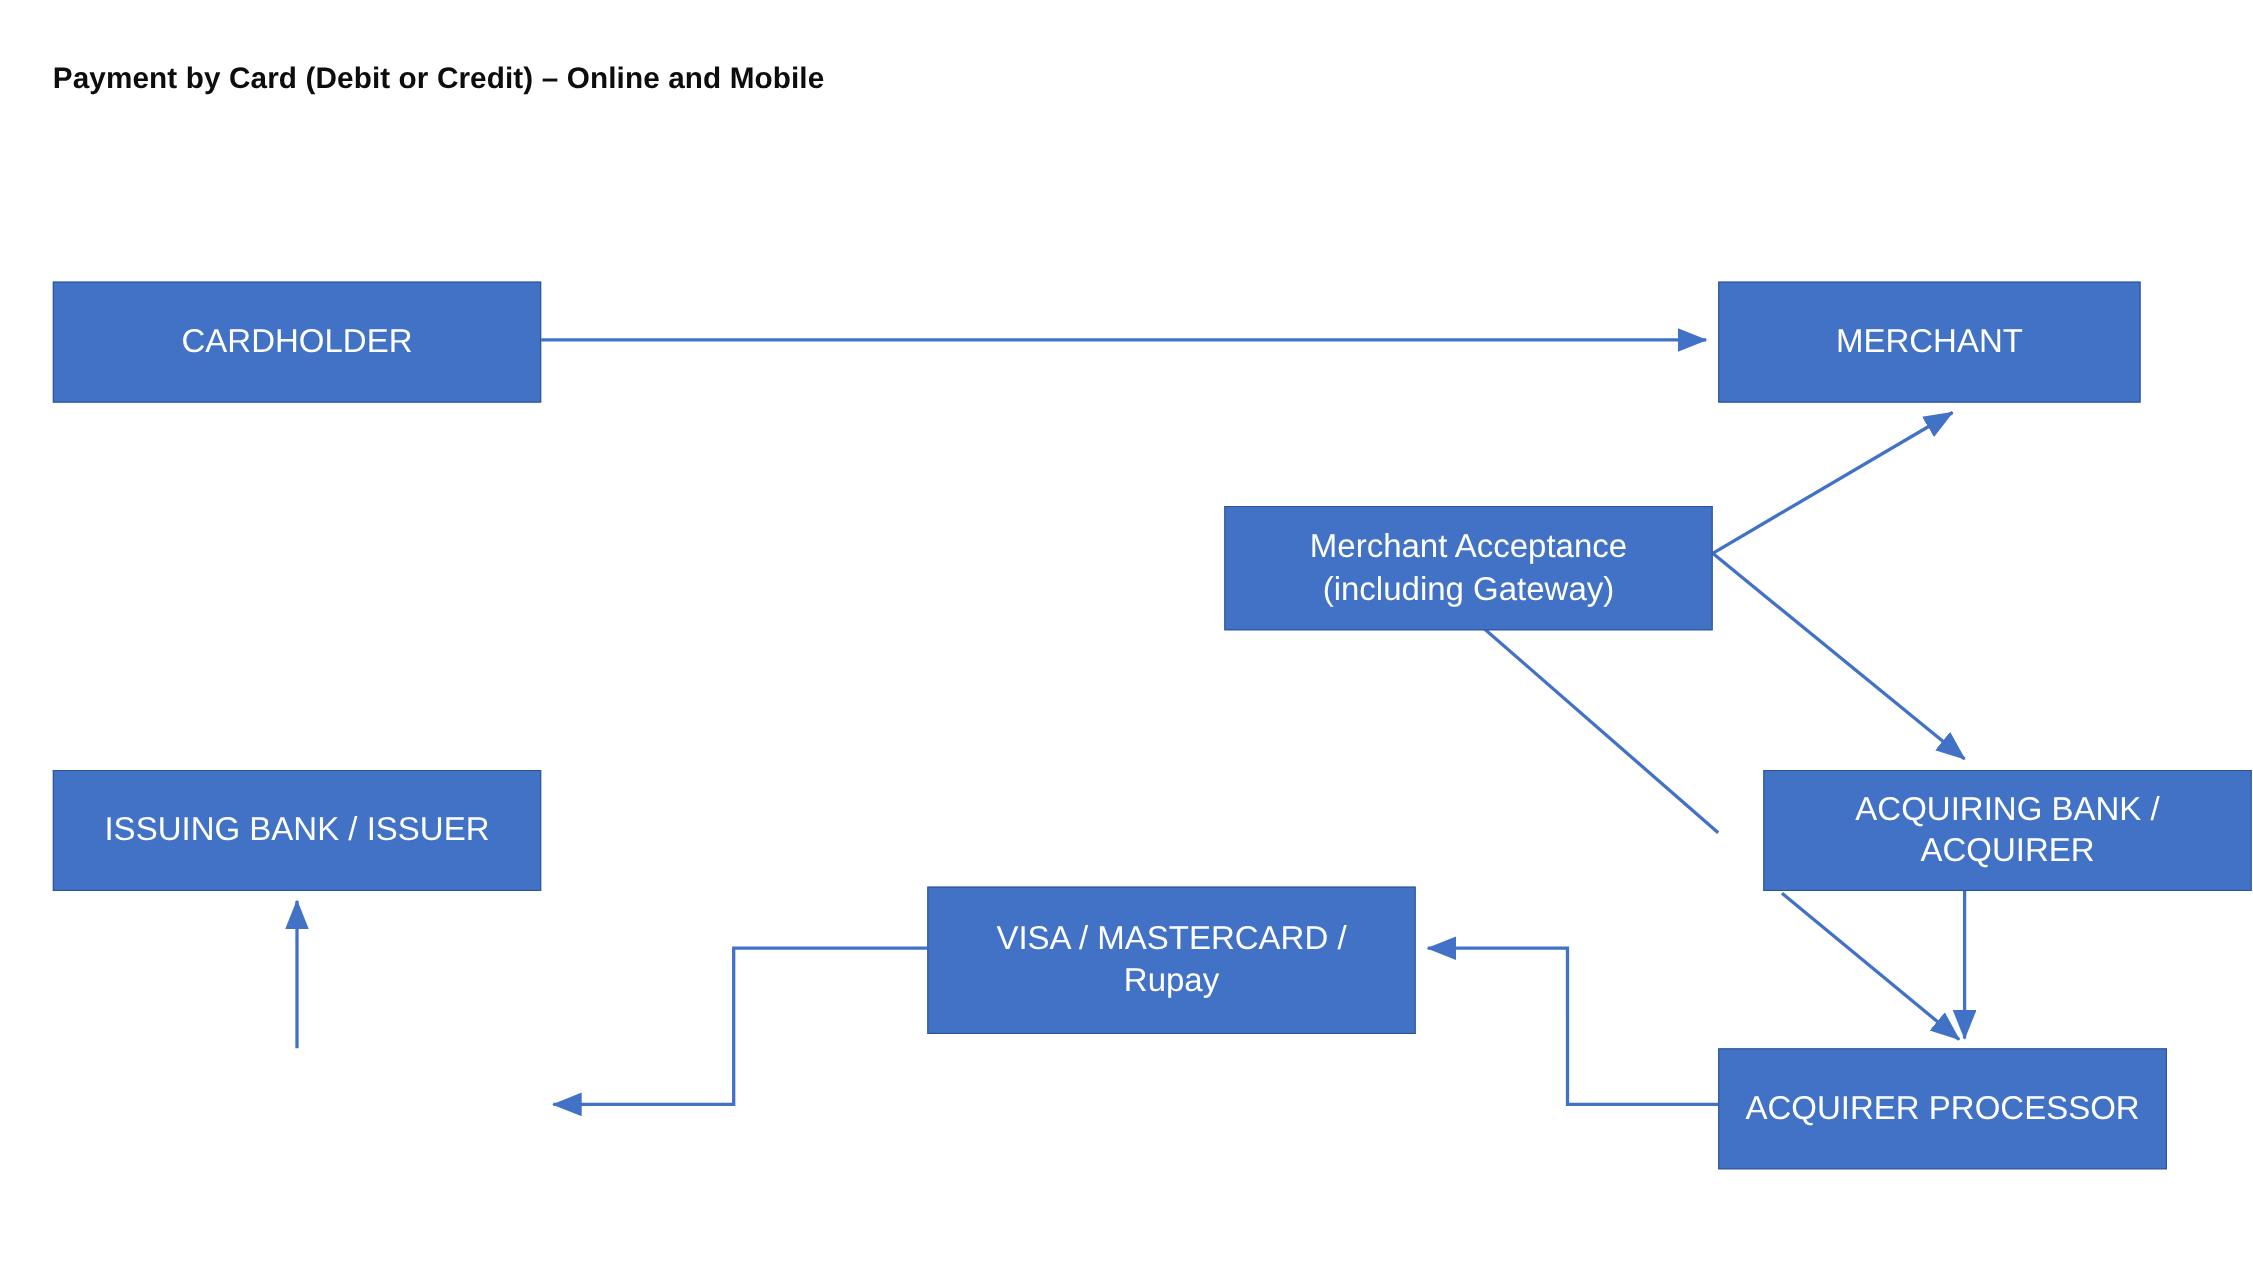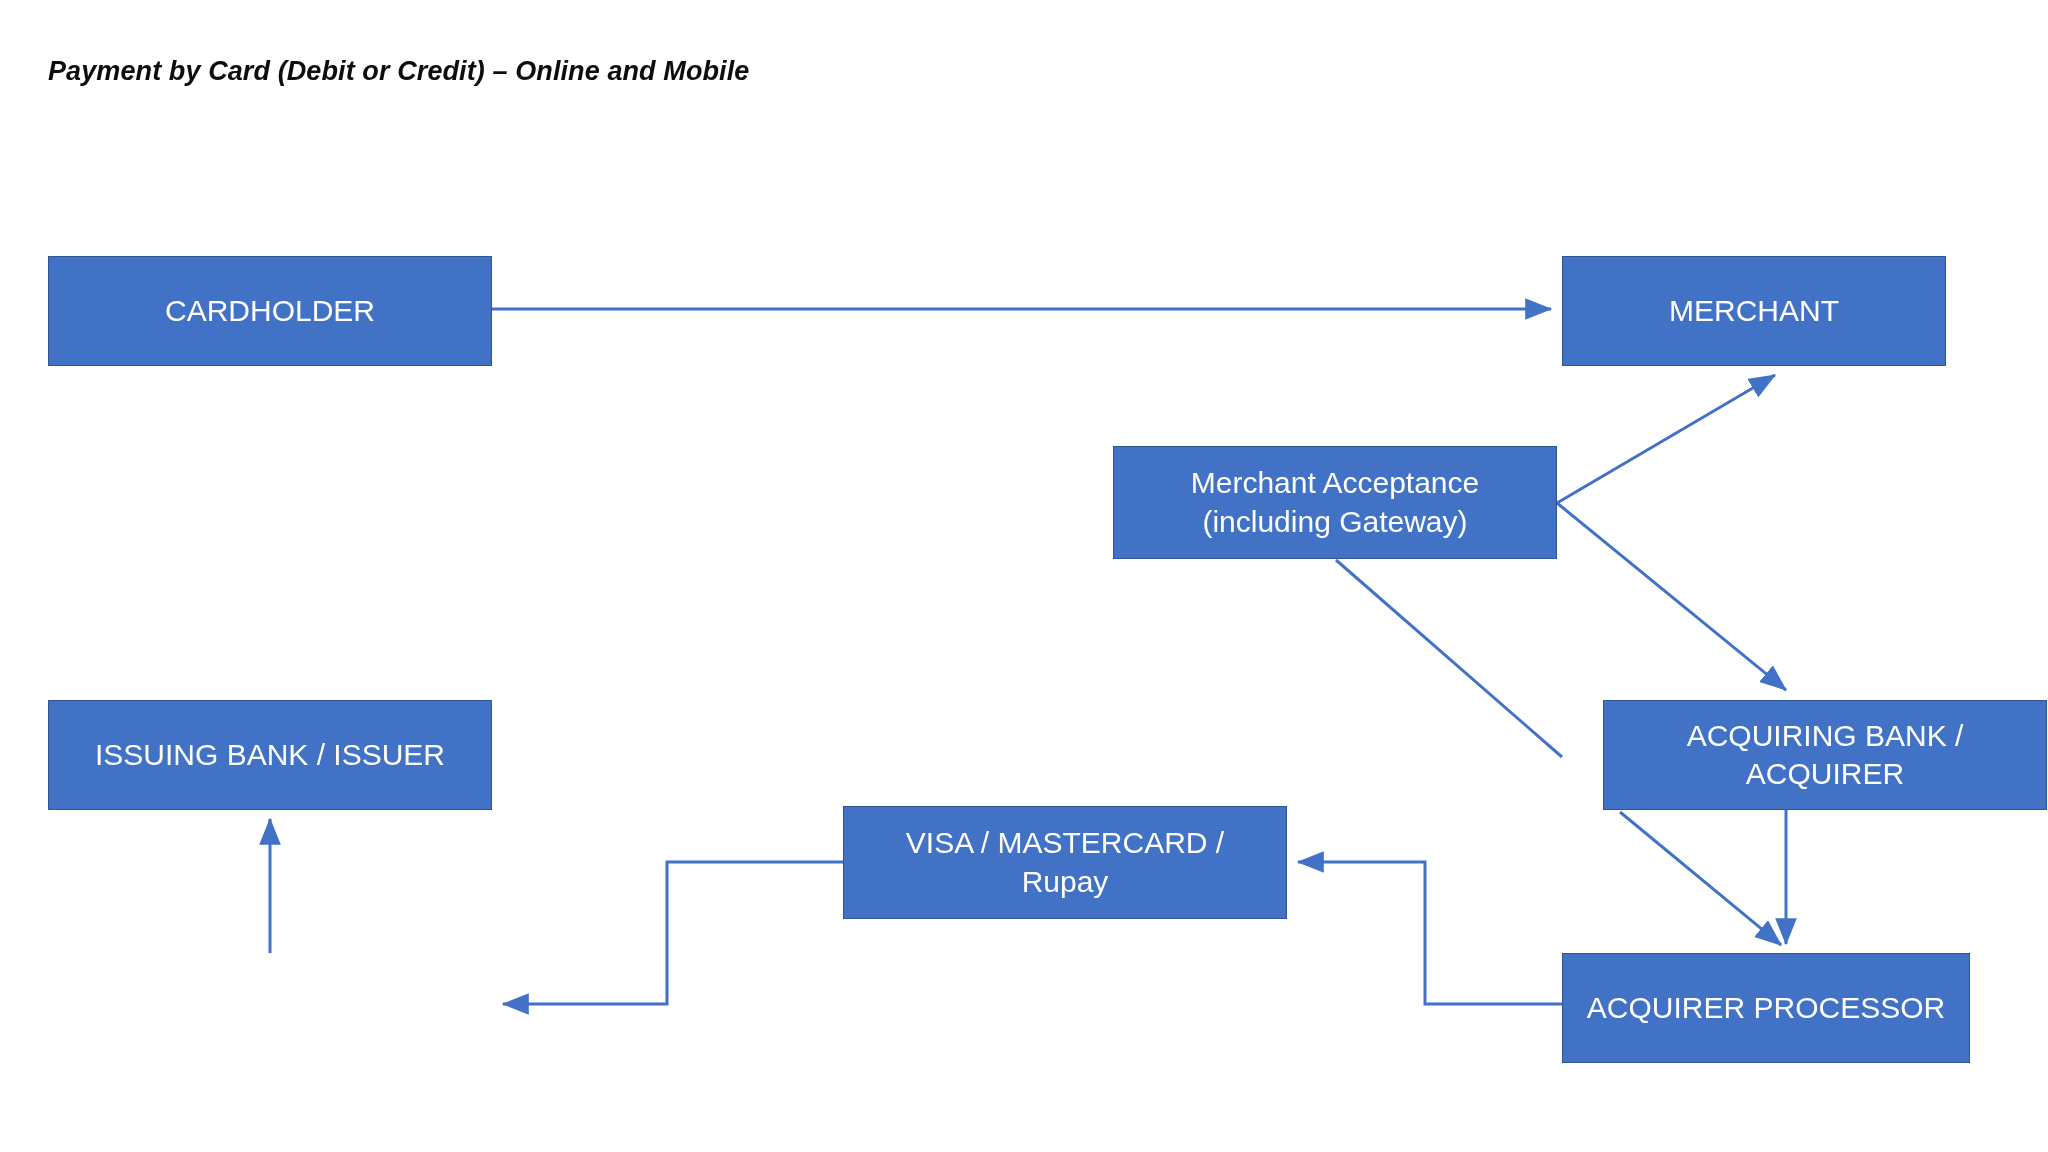--- a/index.html
+++ b/index.html
@@ -21,44 +21,43 @@
   }
   #title {
     position: absolute;
     left: 48px;
     top: 56px;
     font-size: 27px;
     font-weight: bold;
     color: #0d0d0d;
     letter-spacing: 0.1px;
     white-space: nowrap;
-    font-style: italic;
   }
   .node {
     position: absolute;
     background: #4172C6;
     border: 1px solid #2F5597;
     box-sizing: border-box;
     display: flex;
     align-items: center;
     justify-content: center;
     text-align: center;
     color: #ffffff;
     font-size: 30px;
     line-height: 1.28;
     font-weight: 400;
     white-space: pre-line;
     padding: 17px 8px;
   }
   #n-cardholder       { left: 48px;   top: 256px;  width: 444px; height: 110px; }
   #n-merchant         { left: 1562px; top: 256px;  width: 384px; height: 110px; }
-  #n-acceptance       { left: 1113px; top: 446px;  width: 444px; height: 113px; }
+  #n-acceptance       { left: 1113px; top: 460px;  width: 444px; height: 113px; }
   #n-issuing-bank     { left: 48px;   top: 700px;  width: 444px; height: 110px; }
   #n-acquiring-bank   { left: 1562px; top: 700px;  width: 444px; height: 110px; margin-left: 41px; }
-  #n-network          { left: 843px;  top: 806px;  width: 444px; height: 113px; }
+  #n-network          { left: 843px;  top: 806px;  width: 444px; height: 134px; }
   #n-issuer-proc      { left: 48px;   top: 953px;  width: 444px; height: 110px; }
   #n-acquirer-proc    { left: 1562px; top: 953px;  width: 408px; height: 110px; }
 
   #edges {
     position: absolute;
     left: 0; top: 0;
     width: 2048px;
     height: 1152px;
     pointer-events: none;
   }

